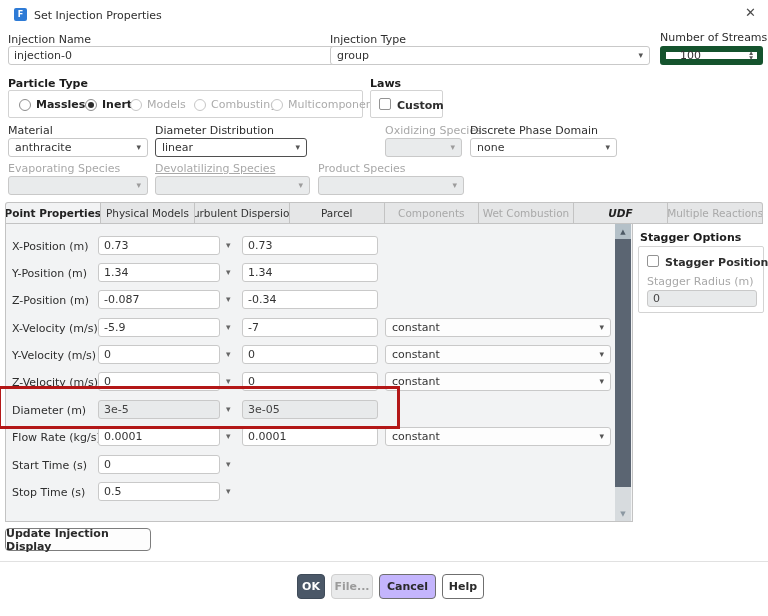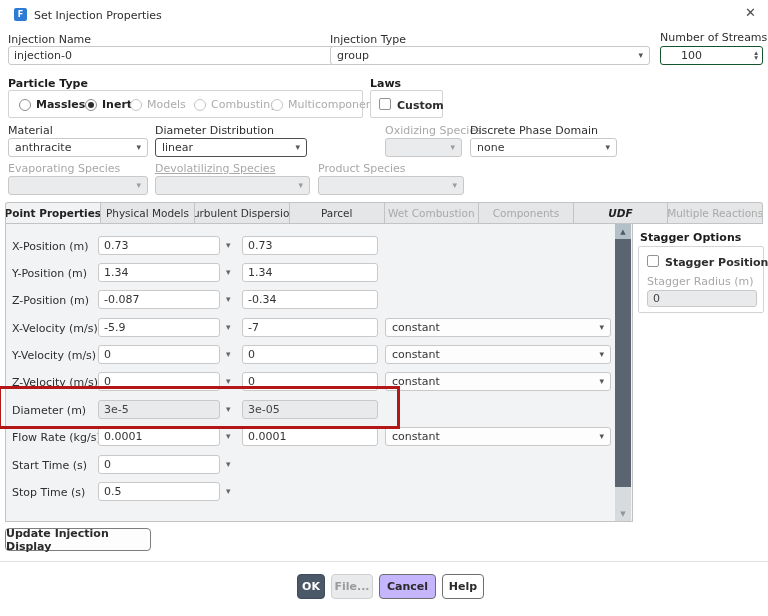--- a/index.html
+++ b/index.html
@@ -30,22 +30,22 @@
   .radio { display:inline-flex; align-items:center; gap:5px; position:absolute; top:7px; }
   .rcircle { width:12px; height:12px; border:1px solid #8d8d8d; border-radius:50%; background:#fff; position:relative; }
   .radio.checked .rcircle::after {
     content:""; position:absolute; left:2px; top:2px; width:6px; height:6px; border-radius:50%; background:#2d2d2d;
   }
   .radio.disabled .rcircle { border-color:#c6c6c6; }
   .radio .rtext { font-weight:bold; color:#222; }
   .radio.disabled .rtext { font-weight:normal; color:#ababab; }
   .checkbox { width:12px; height:12px; border:1px solid #939393; border-radius:2px; background:#fff; position:absolute; }
   .spin {
-    position:absolute; height:19px; background:#fff; border:1px solid #14532d; border-radius:3px;
-    display:flex; align-items:center; justify-content:space-between; padding:0 4px 0 20px;
+    position:absolute; height:19px; background:#fff; border:6px solid #14532d; border-radius:3px;
+    display:flex; align-items:center; justify-content:space-between; padding:0 4px 0 14px;
   }
   .spin .arrows { display:flex; flex-direction:column; line-height:0.55; font-size:7.5px; color:#555; }
   .tabbar { position:absolute; left:5px; top:202px; width:758px; height:22px; display:flex; }
   .tab {
     flex:1; background:#e5e6e7; border:1px solid #c3c3c3; border-left:none;
     display:flex; align-items:center; justify-content:center;
     font-size:10.5px; color:#333; cursor:default; white-space:nowrap; overflow:hidden;
   }
   .tab:first-child { border-left:1px solid #c3c3c3; border-top-left-radius:3px; }
   .tab:last-child { border-top-right-radius:3px; }
@@ -174,22 +174,22 @@
   <div class="combo gray" style="left:318px;top:176px;width:146px;">
     <span></span>
     <span class="carrow">▾</span>
   </div>
 
   <div class="tabbar">
     <div class="tab active">Point Properties</div>
     <div class="tab">Physical Models</div>
     <div class="tab">Turbulent Dispersion</div>
     <div class="tab">Parcel</div>
+    <div class="tab dis">Components</div>
     <div class="tab dis">Wet Combustion</div>
-    <div class="tab dis">Components</div>
     <div class="tab darktxt">UDF</div>
     <div class="tab dis">Multiple Reactions</div>
   </div>
 
   <div class="frame"></div>
 
   <div class="prow" style="top:236px;">
     <span class="plbl">X-Position (m)</span>
     <input class="entry f1" value="0.73" style="">
     <span class="flat-arrow">▾</span>

